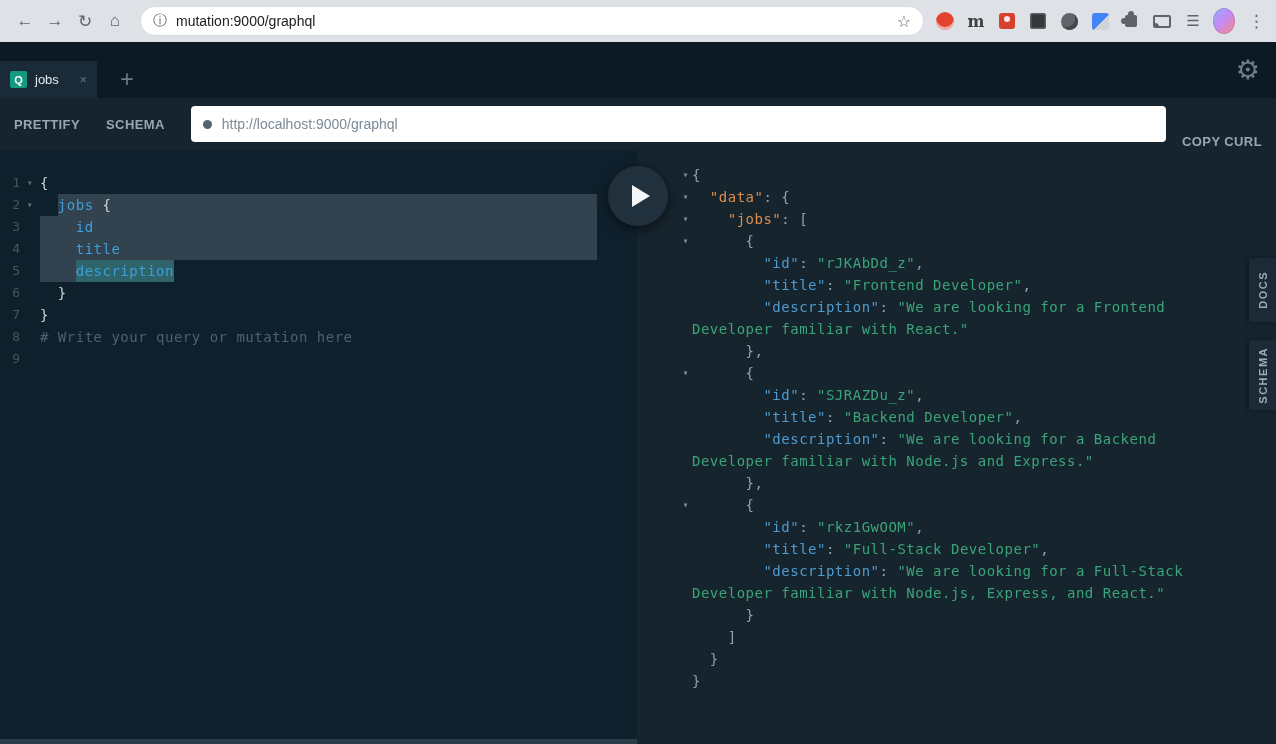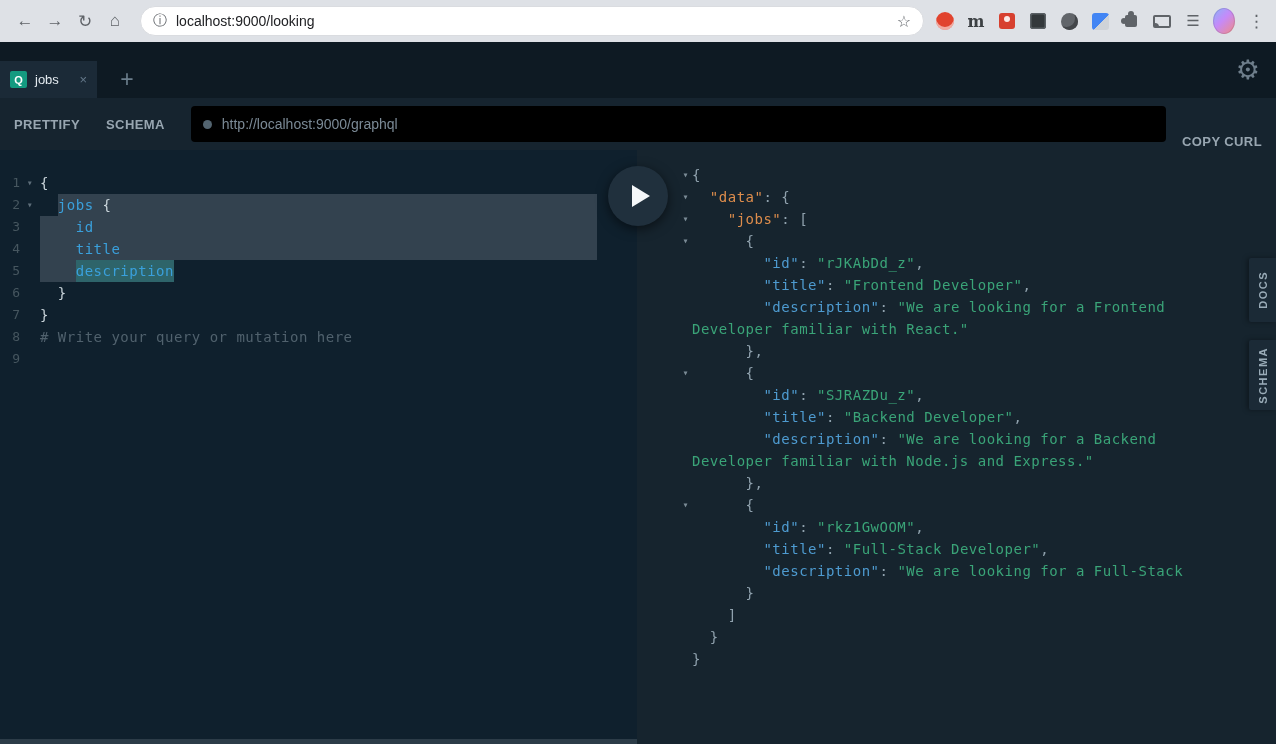--- a/index.html
+++ b/index.html
@@ -48,21 +48,21 @@
   .tab-label { color:#e3eaef; font-size:13px; flex:1; }
   .tab-close { color:#64788a; font-size:13px; cursor:pointer; }
   .newtab { position:absolute; left:110px; bottom:0; height:37px; width:34px; color:#6b7e8c;
             font-size:23px; display:flex; align-items:center; justify-content:center; cursor:pointer; }
   .gear { position:absolute; right:16px; top:50%; transform:translateY(-50%); color:#6e7e8b;
           font-size:27px; line-height:1; cursor:pointer; }
 
   .toolbar { height:52px; background:#16242f; display:flex; align-items:center; padding:0 14px; }
   .tbtn { color:#98a6b1; font-size:13px; font-weight:700; letter-spacing:.4px; margin-right:26px;
           background:none; border:none; cursor:pointer; font-family:inherit; padding:0; }
-  .urlbox { flex:1; height:36px; background:#000000; border-radius:4px; display:flex;
+  .urlbox { flex:1; height:36px; background:#ffffff; border-radius:4px; display:flex;
             align-items:center; padding:0 12px; margin-right:16px; min-width:0; }
   .urlbox .dot { width:9px; height:9px; border-radius:50%; background:#536470; margin-right:10px; flex:none; }
   .urlbox .urltext { color:#7b8a96; font-size:14px; white-space:nowrap; overflow:hidden; }
   .copycurl { color:#98a6b1; font-size:13px; font-weight:700; letter-spacing:.4px;
               background:none; border:none; cursor:pointer; font-family:inherit; padding:0;margin-top:35px; }
 
   .main { position:absolute; top:108px; left:0; right:0; bottom:0; }
   .editor-pane { position:absolute; left:0; top:0; width:637px; height:100%; background:#0f202d;
                  padding-top:22px; overflow:hidden; }
   .result-pane { position:absolute; left:637px; right:0; top:0; height:100%; background:#16242e;
@@ -105,21 +105,21 @@
 <body>
 
 <div class="browser">
   <span class="nav-ic">←</span>
   <span class="nav-ic">→</span>
   <span class="nav-ic">↻</span>
   <span class="nav-ic">⌂</span>
 
   <div class="addr">
     <span class="info-ic">ⓘ</span>
-    <span class="url-text">localhost:9000/looking</span>
+    <span class="url-text">mutation:9000/graphql</span>
     <span class="star-ic">☆</span>
   </div>
 
   <div class="ext">
     <span class="eic">
         <span class="ic-red1"></span>
       </span>
     <span class="eic">
         <span class="ic-m">m</span>
       </span>
@@ -207,20 +207,21 @@
         <div class="cl"><span class="fold">▾</span><span class="code"><span>      {</span></span></div>
         <div class="cl"><span class="fold"></span><span class="code"><span>        </span><span class="key">"id"</span><span>: </span><span class="str">"SJRAZDu_z"</span><span>,</span></span></div>
         <div class="cl"><span class="fold"></span><span class="code"><span>        </span><span class="key">"title"</span><span>: </span><span class="str">"Backend Developer"</span><span>,</span></span></div>
         <div class="cl"><span class="fold"></span><span class="code"><span>        </span><span class="key">"description"</span><span>: </span><span class="str">"We are looking for a Backend</span></span></div>
         <div class="cl"><span class="fold"></span><span class="code"><span class="str">Developer familiar with Node.js and Express."</span></span></div>
         <div class="cl"><span class="fold"></span><span class="code"><span>      },</span></span></div>
         <div class="cl"><span class="fold">▾</span><span class="code"><span>      {</span></span></div>
         <div class="cl"><span class="fold"></span><span class="code"><span>        </span><span class="key">"id"</span><span>: </span><span class="str">"rkz1GwOOM"</span><span>,</span></span></div>
         <div class="cl"><span class="fold"></span><span class="code"><span>        </span><span class="key">"title"</span><span>: </span><span class="str">"Full-Stack Developer"</span><span>,</span></span></div>
         <div class="cl"><span class="fold"></span><span class="code"><span>        </span><span class="key">"description"</span><span>: </span><span class="str">"We are looking for a Full-Stack</span></span></div>
+        <div class="cl"><span class="fold"></span><span class="code"><span class="str">Developer familiar with Node.js, Express, and React."</span></span></div>
         <div class="cl"><span class="fold"></span><span class="code"><span>      }</span></span></div>
         <div class="cl"><span class="fold"></span><span class="code"><span>    ]</span></span></div>
         <div class="cl"><span class="fold"></span><span class="code"><span>  }</span></span></div>
         <div class="cl"><span class="fold"></span><span class="code"><span>}</span></span></div>
       </div>
 
     <button class="play">
       <span class="play-tri"></span>
     </button>
 

